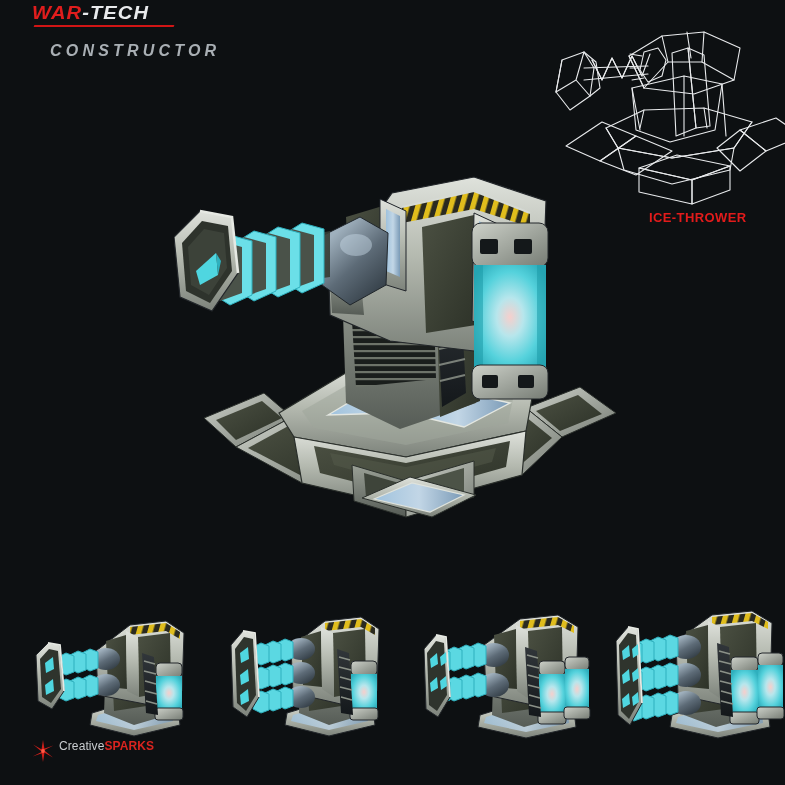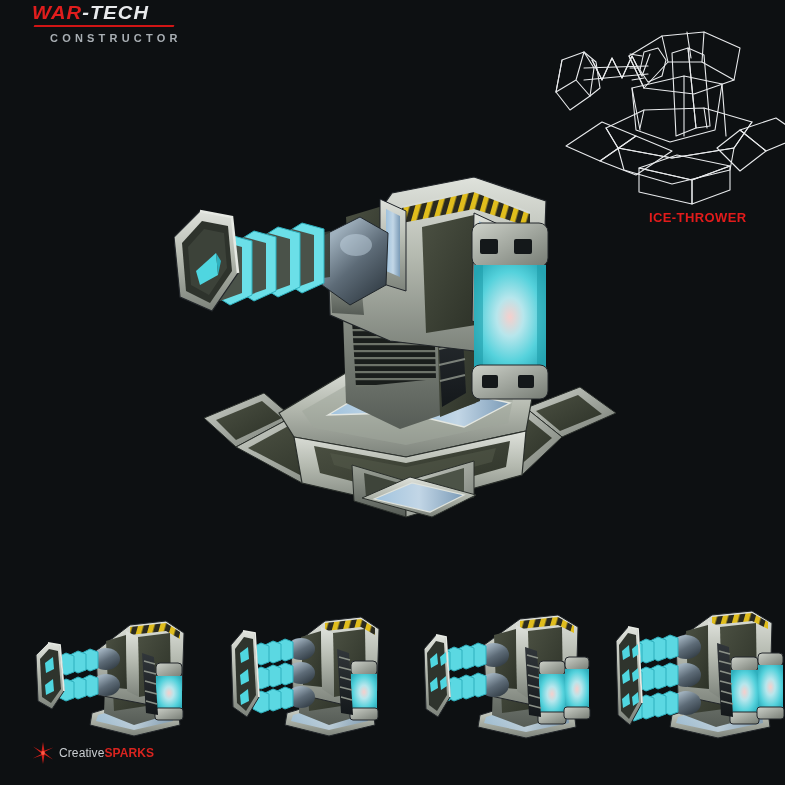--- a/index.html
+++ b/index.html
@@ -22,23 +22,23 @@
     white-space:nowrap;
     transform:scaleX(1.06);transform-origin:left center;
   }
   .logo-war{color:#e01d1d;}
   .logo-tech{color:#e8eaec;}
   .logo-rule{
     position:absolute;left:2px;top:22px;width:140px;height:2px;
     background:#d11515;transform:skewX(-20deg);
   }
   .logo-row2{
-    position:absolute;left:18px;top:29px;
-    font-size:11px;font-weight:bold;color:#a9afb4;
-    letter-spacing:4.2px;line-height:12px;white-space:nowrap;
+    position:absolute;left:18px;top:42px;
+    font-size:16px;font-weight:bold;color:#a9afb4;
+    letter-spacing:4.2px;line-height:12px;white-space:nowrap;font-style:italic;
   }
 
   
   .wire-wrap{position:absolute;left:520px;top:18px;width:260px;height:190px;}
   .wire-wrap svg{display:block;}
   .wire-label{position:absolute;left:625px;top:210px;width:160px;}
   .wire-title{
     color:#e21b1b;font-size:13px;font-weight:bold;
     letter-spacing:.4px;line-height:16px;
   }
@@ -49,21 +49,21 @@
   
   .hero{position:absolute;left:150px;top:165px;width:450px;height:390px;}
   .hero svg{display:block;}
 
   
   .thumbs{position:absolute;left:0;top:605px;width:785px;height:135px;}
   .thumb{position:absolute;top:0;width:196px;height:135px;}
   .thumb svg{display:block;}
 
   
-  .wm{position:absolute;left:8px;top:740px;height:26px;display:flex;align-items:center;gap:5px;}
+  .wm{position:absolute;left:8px;top:740px;height:26px;display:flex;align-items:flex-start;gap:5px;}
   .wm-star{width:22px;height:22px;display:block;}
   .wm-text{font-size:12px;line-height:13px;letter-spacing:.1px;white-space:nowrap;}
   .wm-c{color:#c9cdd0;}
   .wm-s{color:#d8241f;font-weight:bold;}
 </style>
 </head>
 <body style="background: rgb(13, 16, 18);">
 
 <div id="stage">
 

